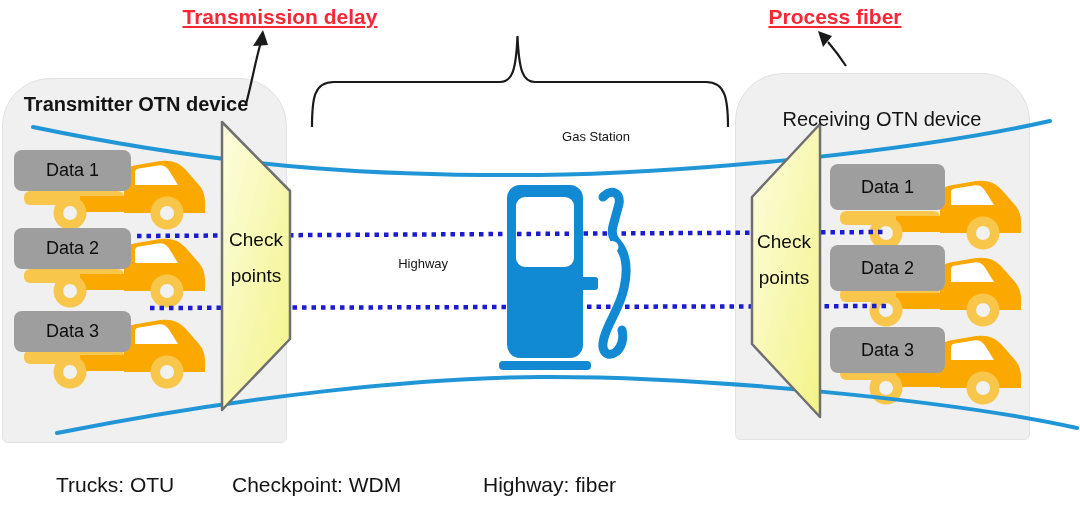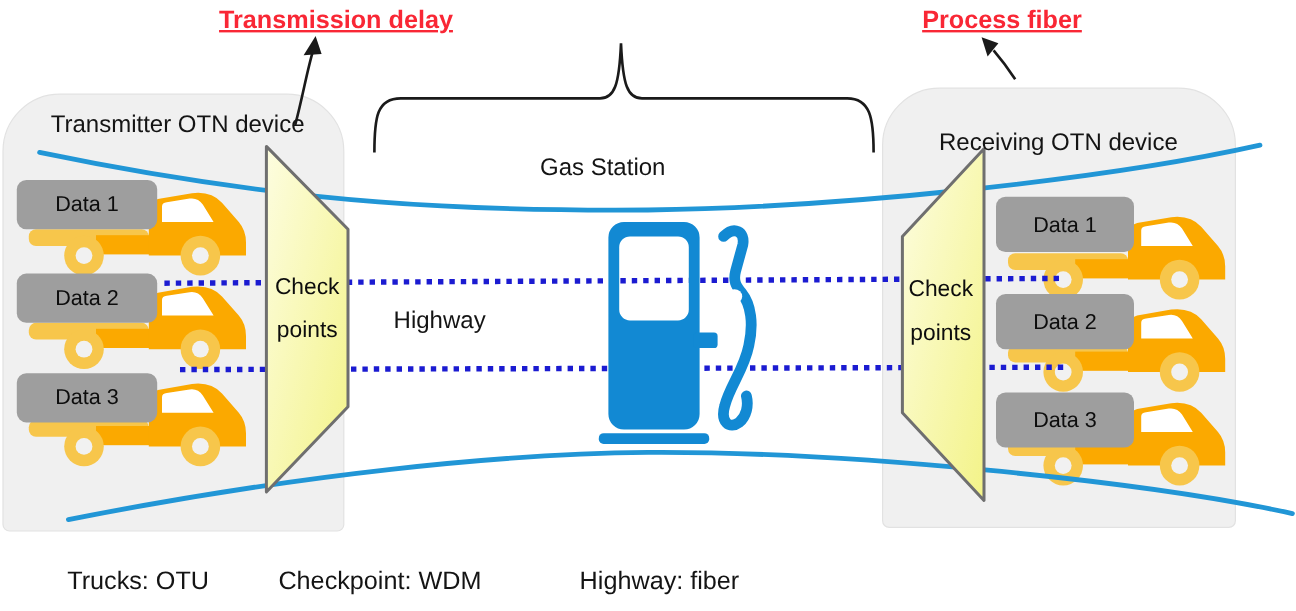--- a/index.html
+++ b/index.html
@@ -11,21 +11,21 @@
   .device-box{
     position:absolute;background:var(--device-box-bg,#f0f0f0);
     border:1px solid var(--device-box-border,#e2e2e2);
     border-radius:48px 48px 6px 6px;z-index:1;box-sizing:border-box;
   }
   .device-left{left:2px;top:78px;width:285px;height:365px;}
   .device-right{left:735px;top:73px;width:295px;height:367px;}
   .device-title{
     position:absolute;z-index:10;font-size:20px;text-align:center;white-space:nowrap;
   }
-  .title-left{left:16px;top:93px;width:264px;}
+  .title-left{left:4px;top:93px;width:264px;font-weight:bold;}
   .title-right{left:750px;top:108px;width:264px;}
   
   .data-box{
     position:absolute;background:var(--data-box-bg,#9e9e9e);border-radius:8px;
     display:flex;align-items:center;justify-content:center;
     font-size:18px;color:#0d0d0d;z-index:3;
   }
   .dl{left:14px;width:117px;height:41px;}
   .dl1{top:150px;}.dl2{top:228px;}.dl3{top:311px;}
   .dr{left:830px;width:115px;height:46px;}
@@ -46,21 +46,21 @@
   .cp{fill:url(#cpGrad);stroke:var(--checkpoint-border,#6f6f6f);stroke-width:2.5;stroke-linejoin:round;}
   .ann{stroke:#1a1a1a;stroke-width:2.2;fill:none;}
   
   .red-label{
     position:absolute;z-index:10;font-size:21px;font-weight:600;text-align:center;
     color:var(--accent-red,#f92735);white-space:nowrap;text-decoration:underline;
   }
   .lbl-transmission{left:180px;top:5px;width:200px;}
   .lbl-propagation{left:430px;top:5px;width:200px;}
   .lbl-process{left:735px;top:5px;width:200px;}
-  .mid-label{position:absolute;z-index:10;font-size:20px;text-align:left;white-space:nowrap;}
+  .mid-label{position:absolute;z-index:10;font-size:13px;text-align:right;white-space:nowrap;}
   .lbl-gas{left:450px;top:129px;width:180px;}
   .lbl-highway{left:328px;top:256px;width:120px;}
   .cp-label{
     position:absolute;z-index:10;width:74px;text-align:center;
     font-size:19px;line-height:36px;color:#0d0d0d;
   }
   .cp-left{left:219px;top:222px;}
   .cp-right{left:747px;top:224px;}
   .legend-item{position:absolute;z-index:10;top:473px;font-size:21px;white-space:nowrap;}
   .lg1{left:56px;}.lg2{left:232px;}.lg3{left:483px;}.lg4{left:658px;}

